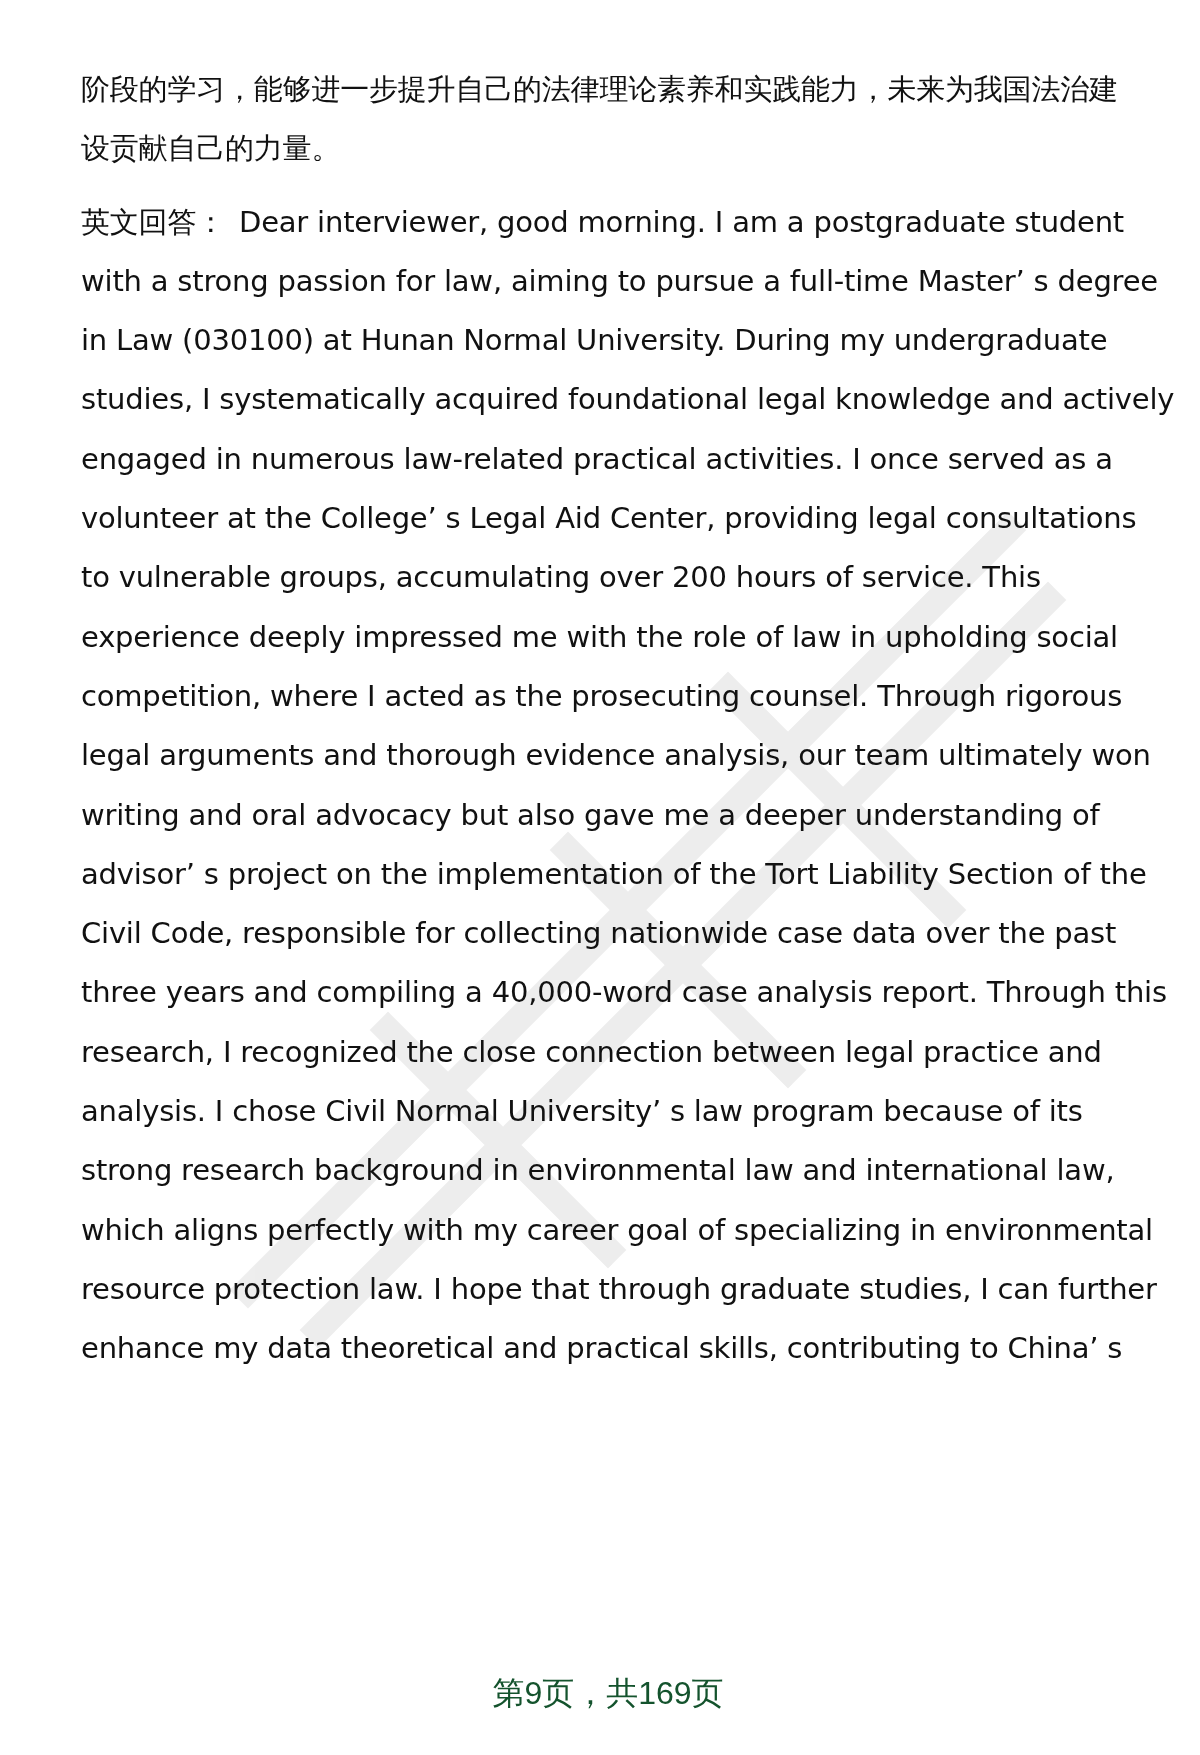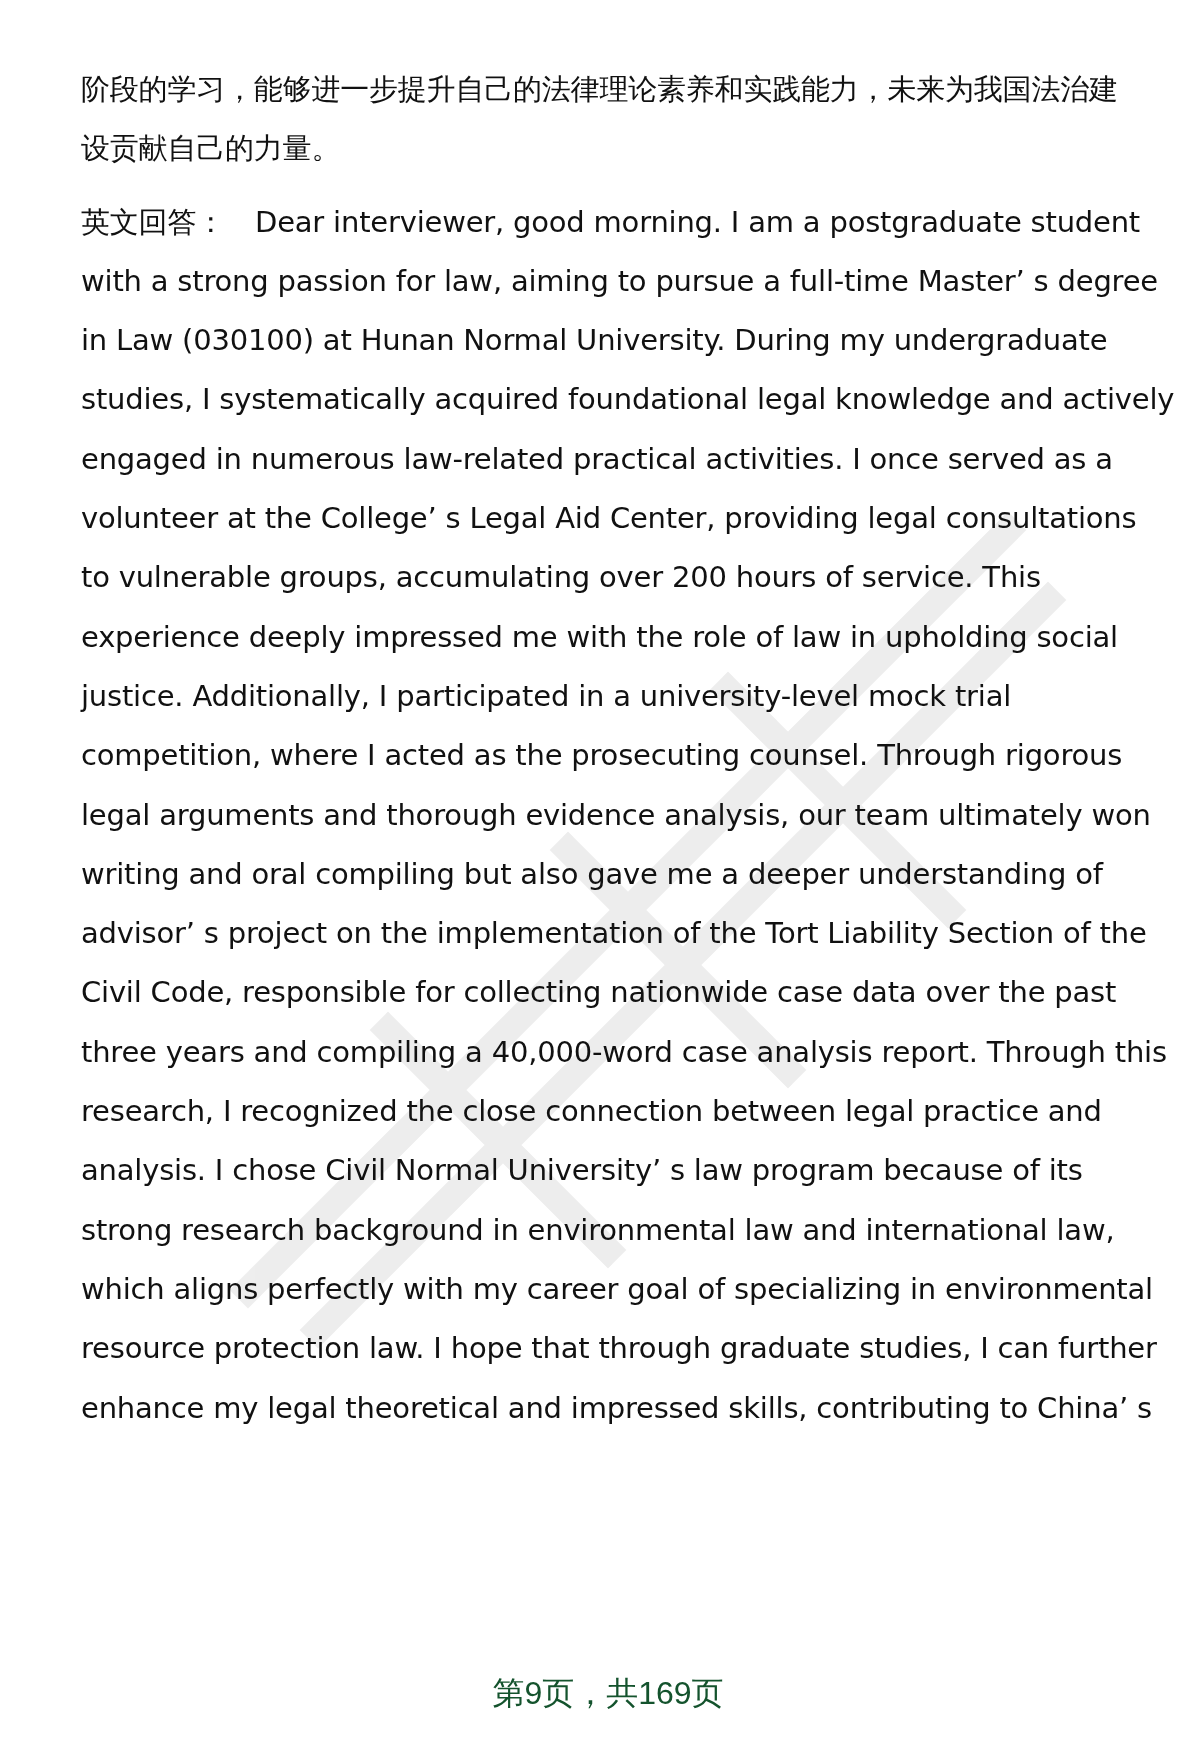--- a/index.html
+++ b/index.html
@@ -9,21 +9,21 @@
       background: #ffffff; color: #111111;
       font-family: "DejaVu Sans", "Liberation Sans", sans-serif;
     }
     .content {
       position: absolute; left: 73px; top: 60px; width: 1090px;
       font-size: 29px; line-height: 59.3px; letter-spacing: -0.2px;
     }
     .para { margin: 0 0 0 0; }
     .para + .para { margin-top: 14px; }
     .line { display: block; white-space: nowrap; }
-    .label { margin-right: 30px; text-align: center; }
+    .label { margin-right: 14px; text-align: center; }
     .watermark {
       position: absolute; left: 180px; top: 470px; width: 900px; height: 900px;
       pointer-events: none;
     }
     .footer {
       position: absolute; left: 0; top: 1672px; width: 1200px; text-align: center;
       font-family: "Liberation Sans", "DejaVu Sans", sans-serif;
       font-size: 32px; color: #14532d;
     }
   </style>
@@ -50,30 +50,29 @@
 
     <p class="para">
       <span class="line"><span class="label">英文回答：</span><span>Dear interviewer, good morning. I am a postgraduate student</span></span>
       <span class="line">with a strong passion for law, aiming to pursue a full-time Master’ s degree</span>
       <span class="line">in Law (030100) at Hunan Normal University. During my undergraduate</span>
       <span class="line">studies, I systematically acquired foundational legal knowledge and actively</span>
       <span class="line">engaged in numerous law-related practical activities. I once served as a</span>
       <span class="line">volunteer at the College’ s Legal Aid Center, providing legal consultations</span>
       <span class="line">to vulnerable groups, accumulating over 200 hours of service. This</span>
       <span class="line">experience deeply impressed me with the role of law in upholding social</span>
-      <span class="line">justice. Additionally, I participated in a university-level mock trial</span>
       <span class="line">competition, where I acted as the prosecuting counsel. Through rigorous</span>
       <span class="line">legal arguments and thorough evidence analysis, our team ultimately won</span>
-      <span class="line">writing and oral compiling but also gave me a deeper understanding of</span>
+      <span class="line">writing and oral advocacy but also gave me a deeper understanding of</span>
       <span class="line">advisor’ s project on the implementation of the Tort Liability Section of the</span>
       <span class="line">Civil Code, responsible for collecting nationwide case data over the past</span>
       <span class="line">three years and compiling a 40,000-word case analysis report. Through this</span>
       <span class="line">research, I recognized the close connection between legal practice and</span>
       <span class="line">analysis. I chose Civil Normal University’ s law program because of its</span>
       <span class="line">strong research background in environmental law and international law,</span>
       <span class="line">which aligns perfectly with my career goal of specializing in environmental</span>
       <span class="line">resource protection law. I hope that through graduate studies, I can further</span>
-      <span class="line">enhance my legal theoretical and impressed skills, contributing to China’ s</span>
+      <span class="line">enhance my data theoretical and practical skills, contributing to China’ s</span>
     </p>
   </div>
 
   <div class="footer">第9页，共169页</div>
 </div>
 
 </body></html>

